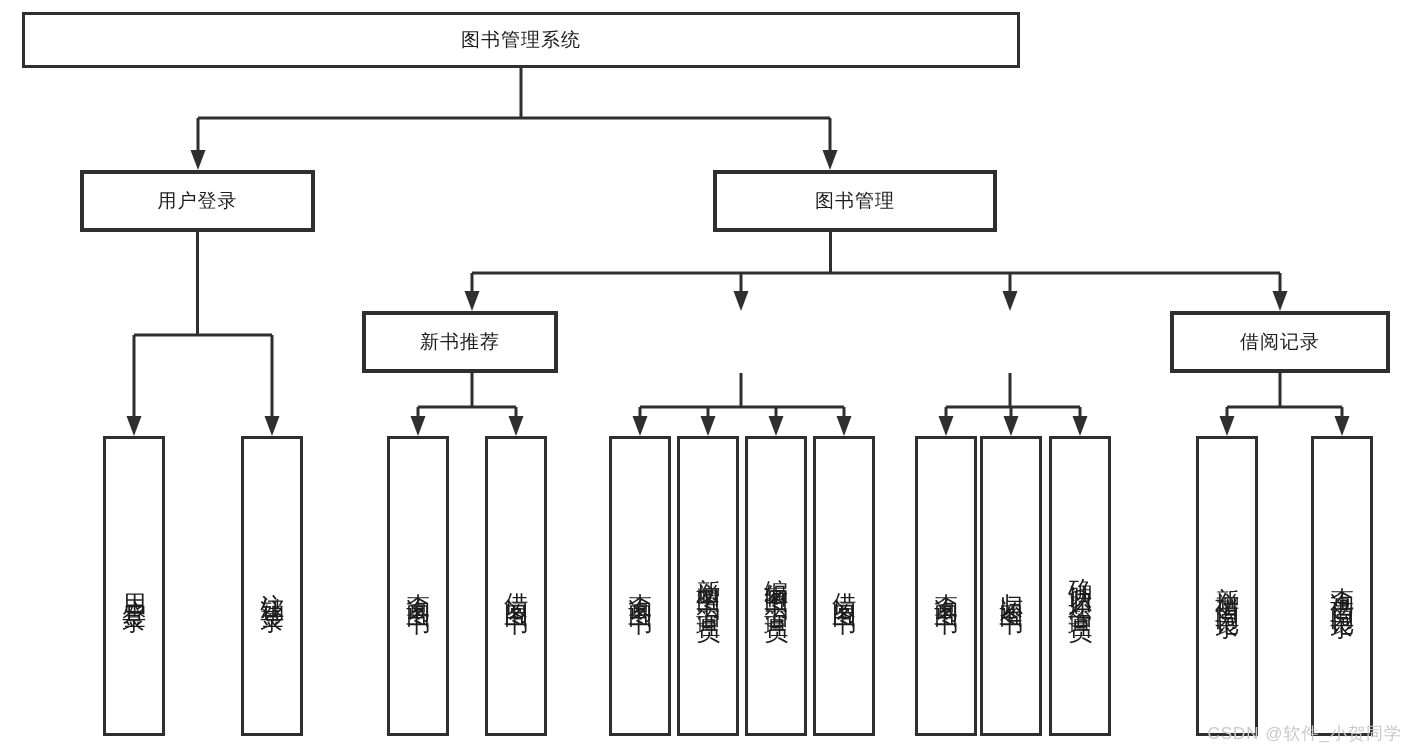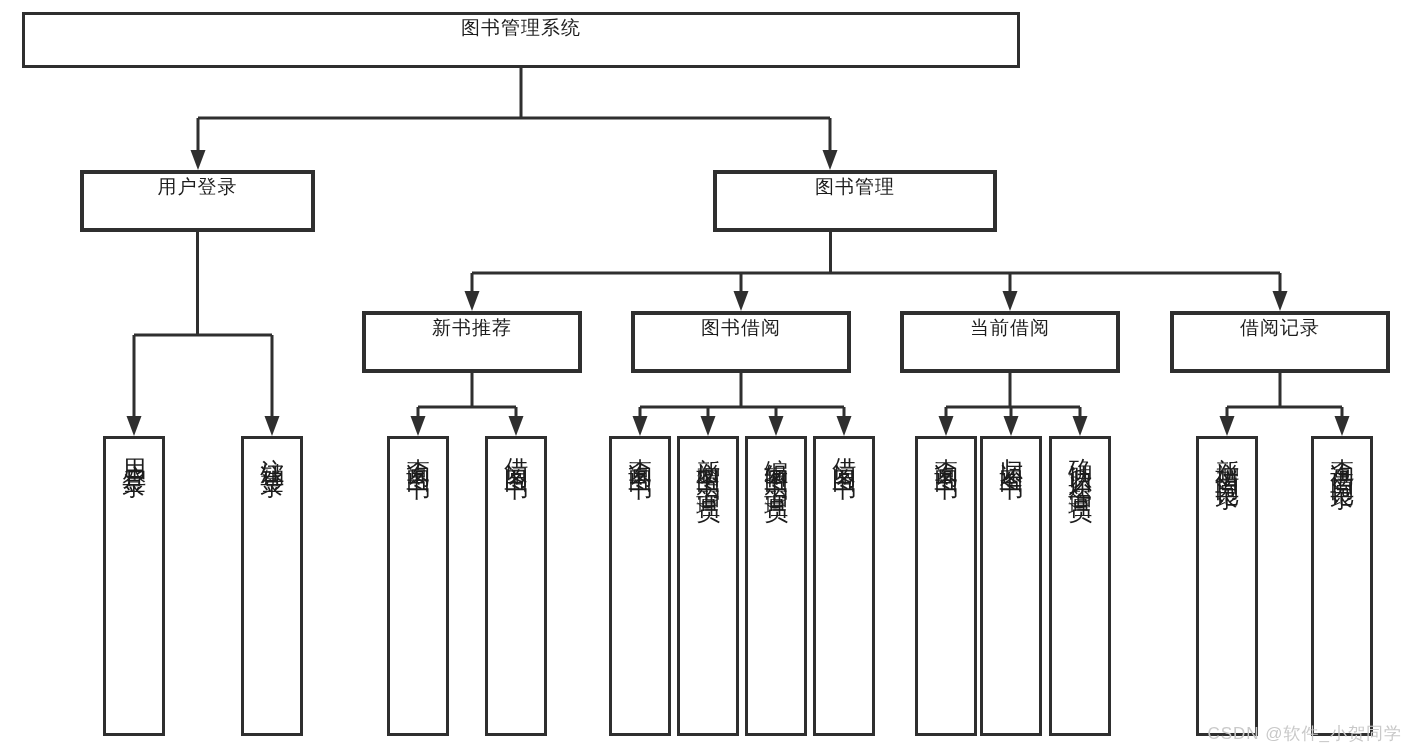--- a/index.html
+++ b/index.html
@@ -34,21 +34,21 @@
   .connectors polygon {
     fill: var(--line);
     stroke: none;
   }
   .nodebox {
     position: absolute;
     box-sizing: border-box;
     background: #ffffff;
     border: 3px solid var(--line);
     display: flex;
-    align-items: flex-start;
+    align-items: center;
     justify-content: center;
     color: var(--text);
   }
   .root-box {
     left: 22px; top: 12px;
     width: 998px; height: 56px;
   }
   .mid-box {
     border-width: 4px;
     height: 62px;
@@ -149,28 +149,22 @@
     <span class="h-label">图书管理系统</span>
   </div>
 
   <div class="nodebox mid-box" style="left:80px; top:170px; width:235px;">
     <span class="h-label">用户登录</span>
   </div>
   <div class="nodebox mid-box" style="left:713px; top:170px; width:284px;">
     <span class="h-label">图书管理</span>
   </div>
 
-  <div class="nodebox mid-box" style="left:362px; top:311px; width:220px;">
+  <div class="nodebox mid-box" style="left:362px; top:311px; width:196px;">
     <span class="h-label">新书推荐</span>
-  </div>
-  <div class="nodebox mid-box" style="left:631px; top:311px; width:220px;">
-    <span class="h-label">图书借阅</span>
-  </div>
-  <div class="nodebox mid-box" style="left:900px; top:311px; width:220px;">
-    <span class="h-label">当前借阅</span>
   </div>
   <div class="nodebox mid-box" style="left:1170px; top:311px; width:220px;">
     <span class="h-label">借阅记录</span>
   </div>
 
   <div class="nodebox leaf" style="left:103px;">
     <span class="v-label">用户登录</span>
   </div>
   <div class="nodebox leaf" style="left:241px;">
     <span class="v-label">注销登录</span>

